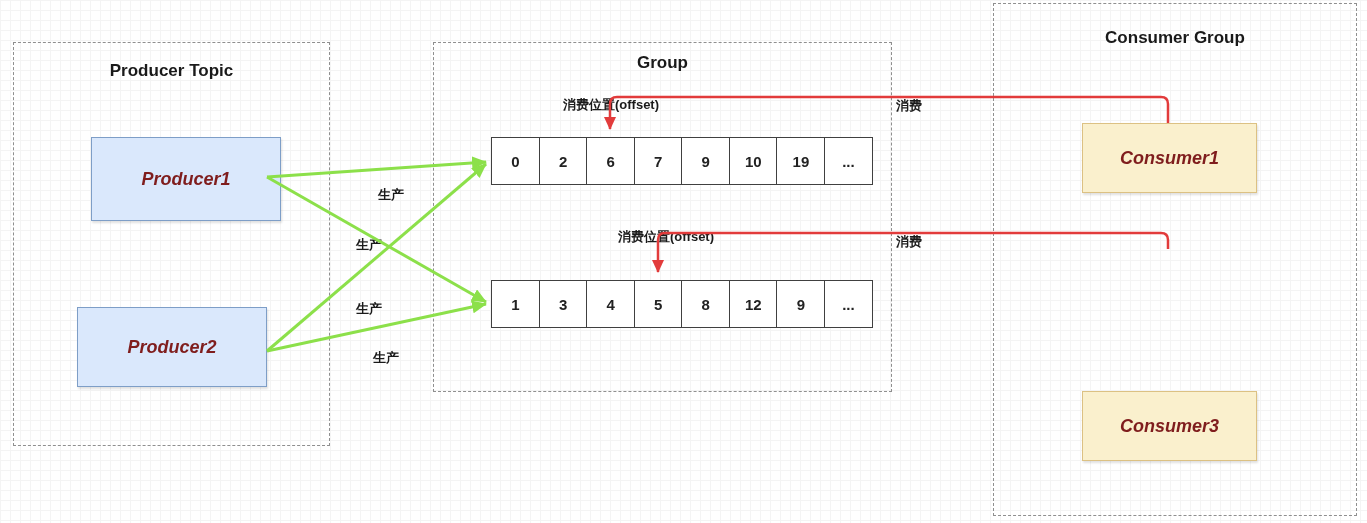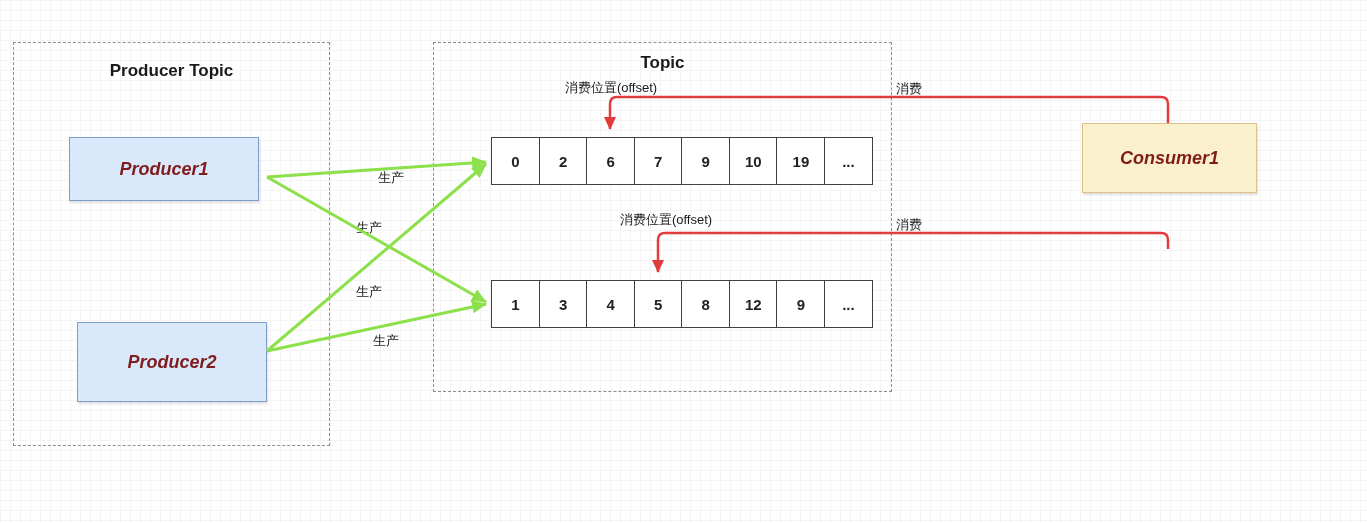--- a/index.html
+++ b/index.html
@@ -24,36 +24,36 @@
   .consumer-group{left:993px;top:3px;width:364px;height:513px;padding-top:24px;}
   .node{
     position:absolute;box-sizing:border-box;border-radius:0;
     display:flex;align-items:center;justify-content:center;
     font-weight:bold;font-size:18px;color:#7f1d1d;
     box-shadow:1px 2px 2px rgba(0,0,0,0.12);
     font-style:italic;
   }
   .producer{background:var(--producer_fill);border:1.5px solid var(--producer_border);}
   .consumer{background:var(--consumer_fill);border:1.5px solid var(--consumer_border);}
-  #producer1{left:69px;top:137px;width:190px;height:64px;}
-  #producer2{left:77px;top:322px;width:190px;height:80px;}
+  #producer1{left:91px;top:137px;width:190px;height:84px;}
+  #producer2{left:77px;top:307px;width:190px;height:80px;}
   #consumer1{left:1082px;top:123px;width:175px;height:70px;}
   #consumer2{left:1082px;top:249px;width:175px;height:70px;}
   #consumer3{left:1082px;top:391px;width:175px;height:70px;}
   .queue{position:absolute;display:flex;height:48px;width:382px;}
   #queue1{left:491px;top:137px;}
   #queue2{left:491px;top:280px;}
   .queue-cell{
     flex:1;box-sizing:border-box;border:1.5px solid var(--cell_border);
     margin-left:-1.5px;background:#fff;
     display:flex;align-items:center;justify-content:center;
     font-weight:bold;font-size:15px;color:#222;
   }
   .queue-cell:first-child{margin-left:0;}
-  .lbl{position:absolute;font-weight:normal;font-size:13px;color:#1a1a1a;white-space:nowrap;}
+  .lbl{position:absolute;font-weight:bold;font-size:13px;color:#1a1a1a;white-space:nowrap;margin-top:17px;}
   .offset1{left:545px;top:79px;width:132px;text-align:center;}
   .offset2{left:600px;top:211px;width:132px;text-align:center;}
   .consume1{left:896px;top:80px;}
   .consume2{left:896px;top:216px;}
   .produce1{left:378px;top:169px;}
   .produce2{left:356px;top:219px;}
   .produce3{left:356px;top:283px;}
   .produce4{left:373px;top:332px;}
   .overlay{position:absolute;left:0;top:0;pointer-events:none;}
   .green-line{stroke:var(--produce_arrow);stroke-width:3;fill:none;}
@@ -63,21 +63,24 @@
 </style>
 </head>
 <body>
 
 <div class="canvas">
 
   <div class="group producer-group">
     <div class="group-title">Producer Topic</div>
   </div>
   <div class="group topic-group">
-    <div class="group-title">Topic</div>
+    <div class="group-title">Group</div>
+  </div>
+  <div class="group consumer-group">
+    <div class="group-title">Consumer Group</div>
   </div>
 
   <div class="node producer" id="producer1">Producer1</div>
   <div class="node producer" id="producer2">Producer2</div>
 
   <div class="queue" id="queue1">
       <div class="queue-cell">0</div>
       <div class="queue-cell">2</div>
       <div class="queue-cell">6</div>
       <div class="queue-cell">7</div>
@@ -91,20 +94,21 @@
       <div class="queue-cell">3</div>
       <div class="queue-cell">4</div>
       <div class="queue-cell">5</div>
       <div class="queue-cell">8</div>
       <div class="queue-cell">12</div>
       <div class="queue-cell">9</div>
       <div class="queue-cell">...</div>
     </div>
 
   <div class="node consumer" id="consumer1">Consumer1</div>
+  <div class="node consumer" id="consumer3">Consumer3</div>
 
   <div class="lbl offset1">消费位置(offset)</div>
   <div class="lbl offset2">消费位置(offset)</div>
   <div class="lbl consume1">消费</div>
   <div class="lbl consume2">消费</div>
   <div class="lbl produce1">生产</div>
   <div class="lbl produce2">生产</div>
   <div class="lbl produce3">生产</div>
   <div class="lbl produce4">生产</div>
 

